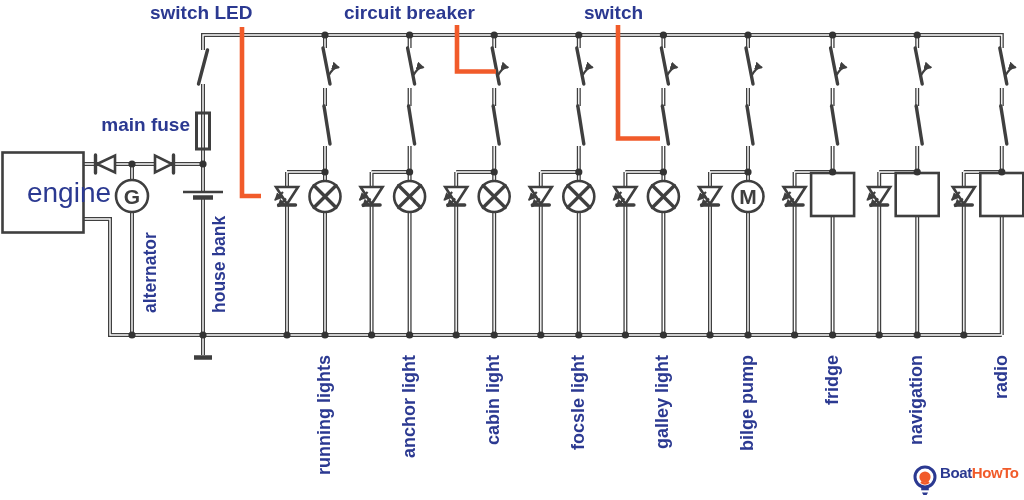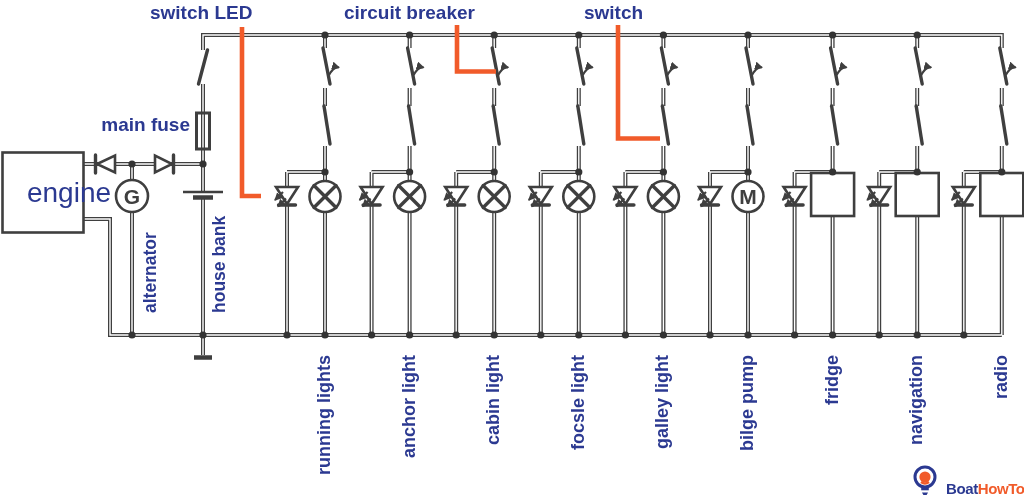--- a/index.html
+++ b/index.html
@@ -20,21 +20,21 @@
   .orange-line{stroke:var(--orange);stroke-width:4.6;fill:none;stroke-linecap:butt;}
   .lbl{position:absolute;color:var(--blue);font-weight:700;font-size:19px;line-height:20px;white-space:nowrap;}
   .engine-lbl{position:absolute;left:2px;top:152px;width:92px;height:81px;display:flex;
               align-items:center;justify-content:center;color:var(--blue);
               font-weight:400;font-size:28px;margin-left:21px;}
   .vlabel{position:absolute;color:var(--blue);font-weight:700;font-size:17.5px;line-height:21px;white-space:nowrap;}
   .vlabel-bottom{transform-origin:0 0;transform:rotate(-90deg);}
   .vlabel-top{transform-origin:100% 0;transform:rotate(-90deg);}
   .right{text-align:right;}
   #branch-labels .vlabel{font-size:18px;}
-  #logo{position:absolute;left:912px;top:464px;display:flex;align-items:flex-end;gap:8px;}
+  #logo{position:absolute;left:912px;top:464px;display:flex;align-items:flex-start;gap:2px;}
   #logo .wordmark{font-size:15px;font-weight:800;letter-spacing:-0.4px;}
   #logo .p1{color:var(--blue);}
   #logo .p2{color:var(--orange);}
   text.machine-letter{fill:var(--wire);font-family:"Liberation Sans",sans-serif;font-weight:700;font-size:21px;}
 </style>
 </head>
 <body>
 
 <div id="stage">
 

